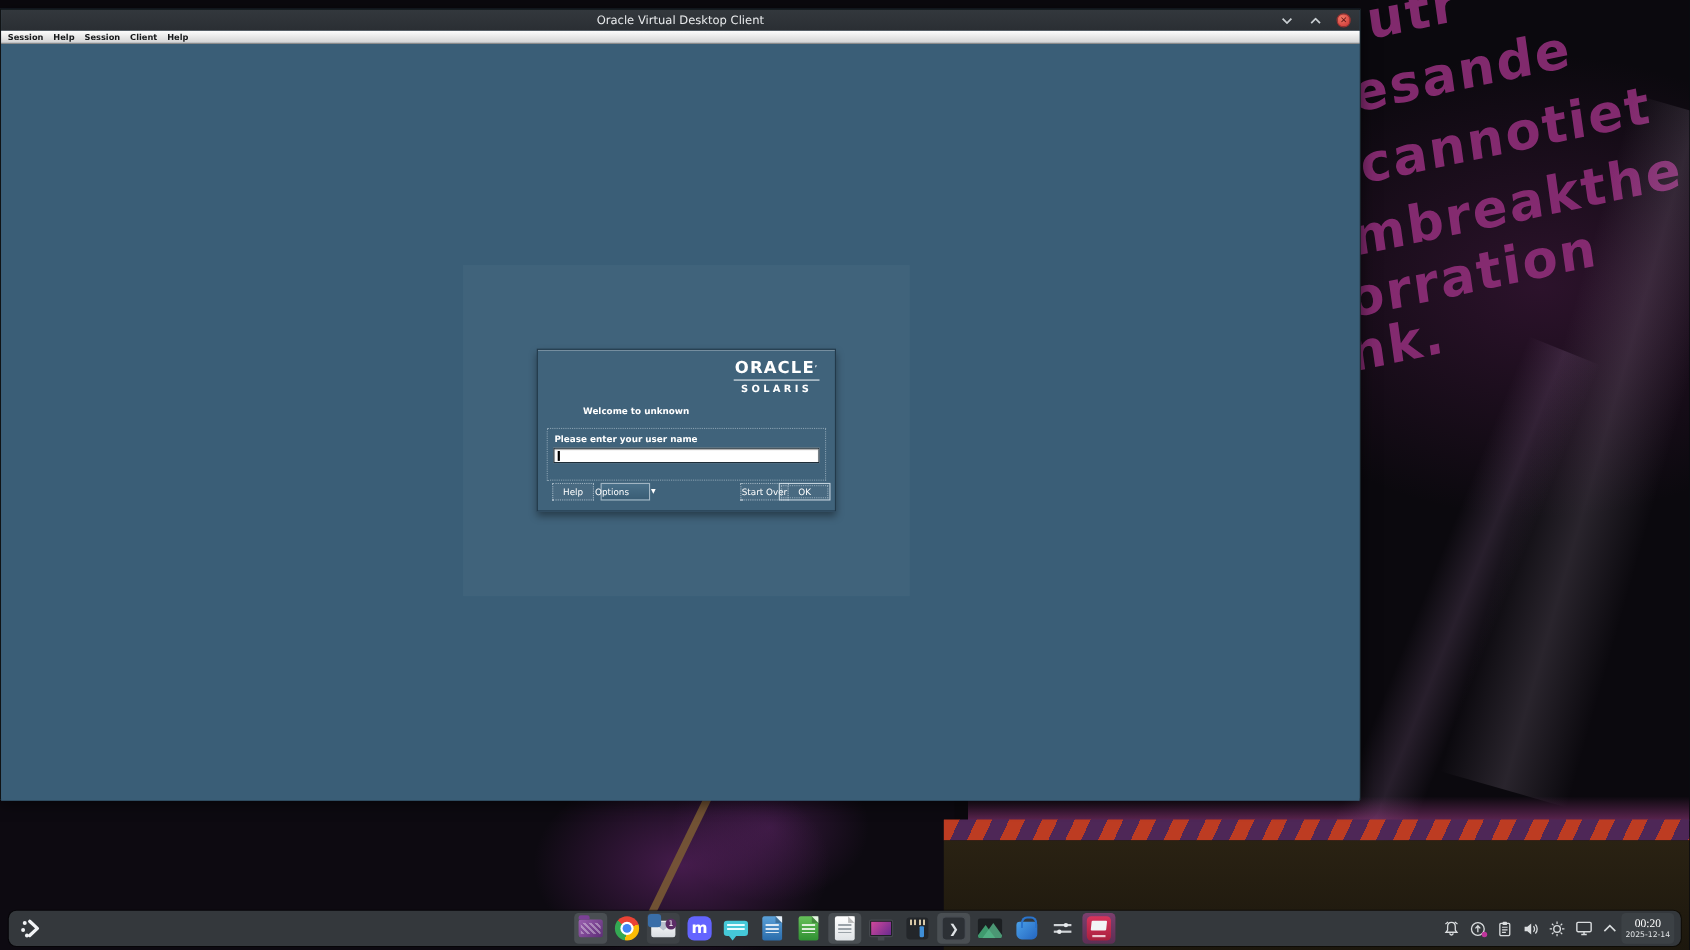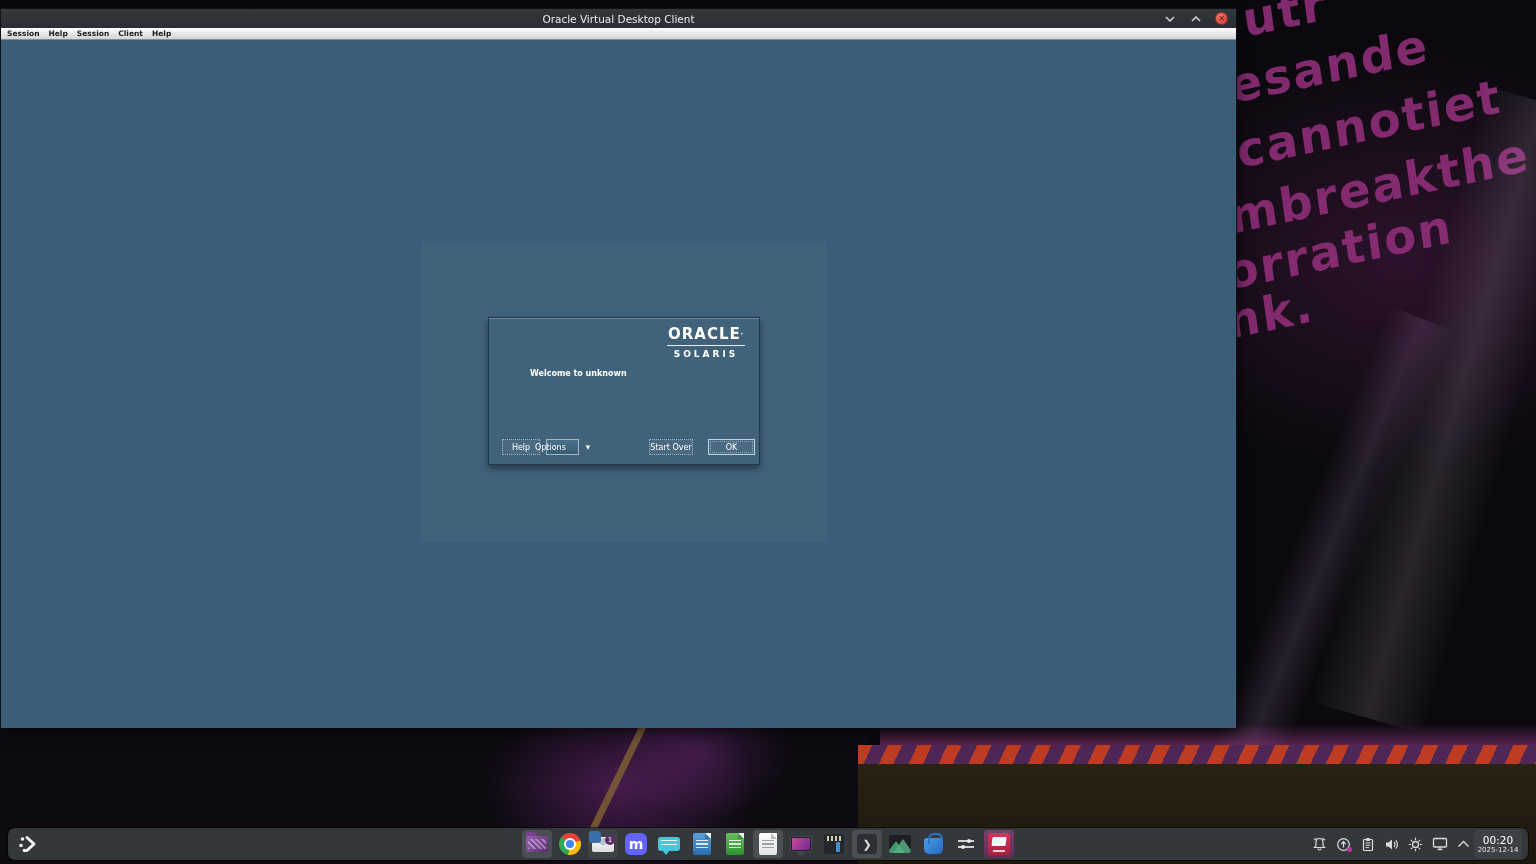--- a/index.html
+++ b/index.html
@@ -73,23 +73,23 @@
   .prompt-label { margin:5px 0 0 6px; font-size:8px; font-weight:600; color:#fff; }
   .username-wrap { position:relative; margin:3px 5px 0 5px; height:14px; background:#fff;
       border:1px solid #1d2d38; box-shadow:inset 0 1px 1px rgba(0,0,0,.35); }
   .username-input { position:absolute; inset:0; width:100%; height:100%; border:0; outline:0;
       background:transparent; font-size:9px; padding:0 3px; font-family:"DejaVu Sans", sans-serif; }
   .caret { position:absolute; left:3px; top:2px; width:1.5px; height:9px; background:#000; }
   .dlg-btn { position:absolute; bottom:9px; height:16px; color:#fff; font-size:8px;
       display:flex; align-items:center; justify-content:center;
       background:rgba(255,255,255,0.05); border:1px dotted rgba(205,218,228,.65); cursor:default; }
   .btn-help { left:13px; width:38px; }
-  .btn-options { left:57px; width:33px; gap:20px;
+  .btn-options { left:57px; width:45px; gap:20px;
       background:linear-gradient(#4a7089, #3a5d75); border:1px solid rgba(205,218,228,.7); }
-  .btn-startover { left:160px; width:44px; }
+  .btn-startover { left:184px; width:44px; }
   .btn-ok { left:219px; width:47px; border:1px solid rgba(215,228,236,.85);
       outline:1px dotted rgba(215,228,236,.5); outline-offset:-3px; }
   .opt-arrow { font-size:5.5px; }
 
   
   .taskbar { position:absolute; left:8px; top:828px; width:1520px; height:32px;
       background:#34383c; border-radius:7px; box-shadow:0 0 0 1px rgba(0,0,0,.5); }
   .launcher { position:absolute; left:9px; top:5px; width:22px; height:22px;
       display:flex; align-items:center; justify-content:center; cursor:pointer; }
   .app-strip { position:absolute; left:50%; top:1px; transform:translateX(-50%);
@@ -169,21 +169,21 @@
   .ic-recorder:after { content:""; position:absolute; left:5px; bottom:3px; width:12px; height:2px;
       background:rgba(255,255,255,.75); }
 
   
   .tray { position:absolute; right:56px; top:0; height:32px; display:flex; align-items:center; gap:7px; }
   .tray-icon { width:17px; height:17px; display:flex; align-items:center; justify-content:center;
       position:relative; cursor:pointer; }
   .tray-dot { position:absolute; right:0; bottom:1px; width:5px; height:5px; border-radius:50%; background:#c0369c; }
   .clock { position:absolute; right:6px; top:2px; width:48px; height:28px; border-radius:4px; background:#3c4145;
       display:flex; flex-direction:column; align-items:center; justify-content:center; cursor:pointer; }
-  .clock-time { color:#fff; font-size:10.5px; line-height:11px; }
+  .clock-time { color:#fff; font-size:10.5px; line-height:11px;font-family:Liberation Serif, serif; }
   .clock-date { color:#e3e6e8; font-size:7px; line-height:8px; }
 </style>
 </head>
 <body>
 
 <div id="screen">
 
   <div class="wallpaper">
     <div class="graffiti">
       <div class="graffiti-line">utr</div>
@@ -229,20 +229,27 @@
 
     <div class="vdc-content">
       <div class="remote-rect"></div>
 
       <div class="sol-dialog">
         <div class="oracle-logo">
           <div class="oracle-word"><span>ORACLE</span><span class="oracle-tm">’</span></div>
           <div class="oracle-sub">SOLARIS</div>
         </div>
         <div class="welcome-text">Welcome to unknown</div>
+        <div class="groupbox">
+          <div class="prompt-label">Please enter your user name</div>
+          <div class="username-wrap">
+            <input class="username-input" type="text" value="" style="">
+            <div class="caret"></div>
+          </div>
+        </div>
         <div class="dlg-btn btn-help">Help</div>
         <div class="dlg-btn btn-options">
           <span>Options</span>
           <span class="opt-arrow">▼</span>
         </div>
         <div class="dlg-btn btn-startover">Start Over</div>
         <div class="dlg-btn btn-ok">OK</div>
       </div>
     </div>
   </div>

